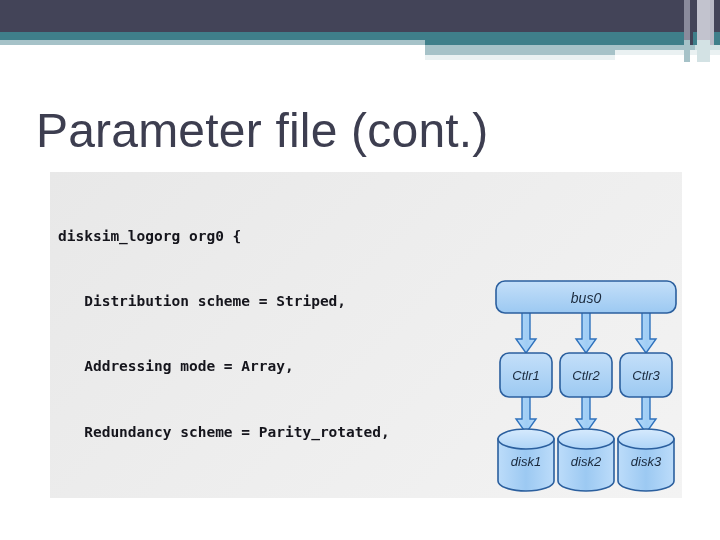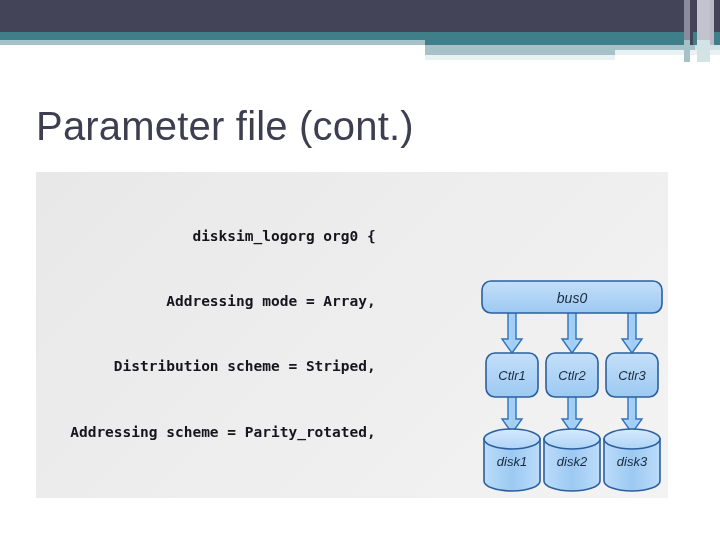--- a/index.html
+++ b/index.html
@@ -43,36 +43,35 @@
   .v3 { left:697px; top:0;  width:13px; height:45px; background:#c2c3ce; }
   .v4 { left:684px; top:40px; width:6px; height:22px; background:#a6c2c8; }
   .v5 { left:697px; top:40px; width:13px;height:22px; background:#d3e2e4; }
   .v6 { left:710px; top:0;  width:4px;  height:45px; background:#b9bac6; }
 
   
   #page-title {
     position: absolute;
     left: 36px; top: 103px;
     width: 600px;
-    font-size: 40px;
+    font-size: 48px;
     font-weight: 400;
     color: #3d3e50;
     letter-spacing: 0.2px;
     line-height: 1.15;
     white-space: nowrap;
   }
 
   
   #content-panel {
     position: absolute;
-    left: 36px; top: 172px;
+    left: 50px; top: 172px;
     width: 632px; height: 326px;
     background: #eaeaea;
     background: linear-gradient(135deg,#e8e8e8 0%, #ededed 45%, #f3f3f3 100%);
-    text-align: right;
   }
 
   
   #code-block {
     position: absolute;
     left: 8px; top: 10px;
     font-family: "DejaVu Sans Mono", "Liberation Mono", monospace;
     font-weight: bold;
     font-size: 14.5px;
     line-height: 21.8px;
@@ -109,23 +108,23 @@
   <div class="bar v4"></div>
   <div class="bar v5"></div>
 </div>
 
 <div id="page-title">Parameter file (cont.)</div>
 
 <div id="content-panel">
 
   <div id="code-block">
     <div class="code-line">disksim_logorg org0 {</div>
+    <div class="code-line">   Distribution scheme = Striped,</div>
     <div class="code-line">   Addressing mode = Array,</div>
-    <div class="code-line">   Distribution scheme = Striped,</div>
-    <div class="code-line">   Addressing scheme = Parity_rotated,</div>
+    <div class="code-line">   Redundancy scheme = Parity_rotated,</div>
     
     
   </div>
 
   <div id="diagram">
     <svg width="192" height="232" viewBox="0 0 192 232" xmlns="http://www.w3.org/2000/svg">
       <defs>
         <linearGradient id="nodeGrad" x1="0" y1="0" x2="0" y2="1">
           <stop offset="0%" stop-color="#c4dff9"></stop>
           <stop offset="100%" stop-color="#9cc9f2"></stop>

